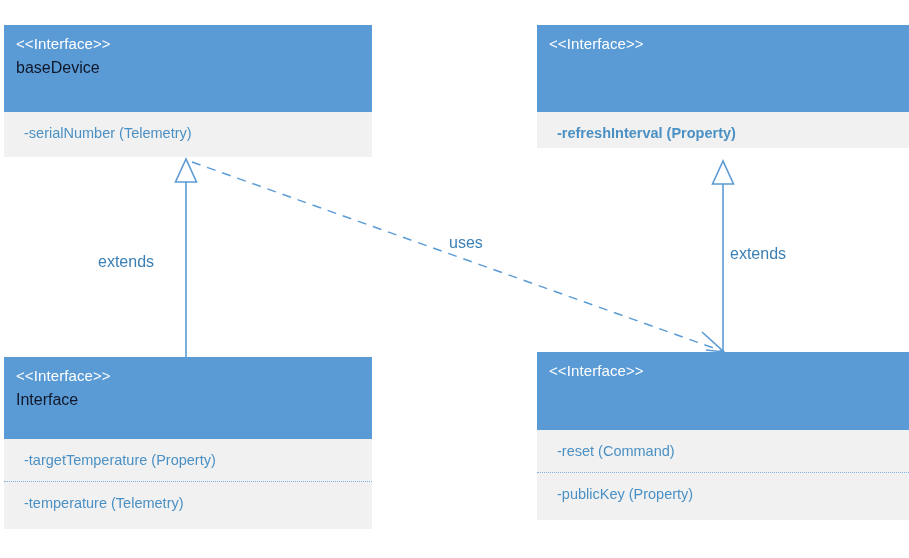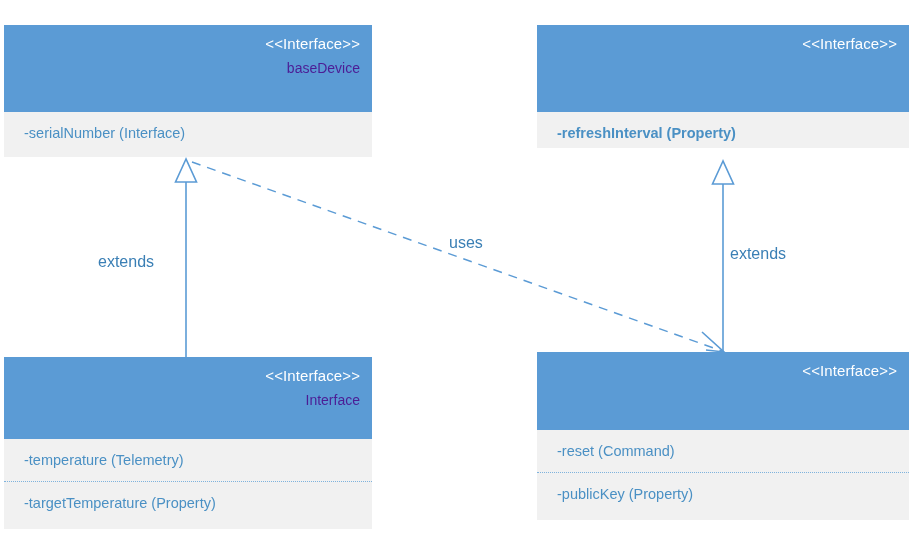--- a/index.html
+++ b/index.html
@@ -23,33 +23,32 @@
   }
   .uml-class {
     position: absolute;
     box-sizing: border-box;
   }
   .uml-header {
     background: #5b9bd5;
     color: #ffffff;
     box-sizing: border-box;
     padding: 9px 12px 19px 12px;
-    text-align: right;
   }
   .stereotype {
     font-size: 15px;
     line-height: 19px;
     color: #ffffff;
     letter-spacing: 0.1px;
     white-space: nowrap;
   }
   .class-name {
-    font-size: 14px;
+    font-size: 16px;
     line-height: 26px;
-    color: #4c1d95;
+    color: #0f172a;
     white-space: nowrap;
     margin-top: 2px;
   }
   .uml-body {
     background: #f1f1f1;
     box-sizing: border-box;
   }
   .member {
     font-size: 14.5px;
     line-height: 19px;
@@ -100,41 +99,41 @@
       <polyline points="702,332 724,352 706,350" fill="none" stroke="#5b9bd5" stroke-width="1.6"></polyline>
     </g>
   </svg>
 
   <div class="uml-class" style="left:4px; top:25px; width:368px;">
     <div class="uml-header" style="height:87px;">
       <div class="stereotype">&lt;&lt;Interface&gt;&gt;</div>
       <div class="class-name">baseDevice</div>
     </div>
     <div class="uml-body" style="height:45px;">
-      <div class="member">-serialNumber (Interface)</div>
+      <div class="member">-serialNumber (Telemetry)</div>
     </div>
   </div>
 
   <div class="uml-class" style="left:537px; top:25px; width:372px;">
     <div class="uml-header" style="height:87px;">
       <div class="stereotype">&lt;&lt;Interface&gt;&gt;</div>
     </div>
     <div class="uml-body" style="height:36px;font-weight:bold;">
       <div class="member">-refreshInterval (Property)</div>
     </div>
   </div>
 
   <div class="uml-class" style="left:4px; top:357px; width:368px;">
     <div class="uml-header" style="height:82px;">
       <div class="stereotype">&lt;&lt;Interface&gt;&gt;</div>
       <div class="class-name">Interface</div>
     </div>
     <div class="uml-body" style="height:90px;">
+      <div class="member">-targetTemperature (Property)</div>
       <div class="member">-temperature (Telemetry)</div>
-      <div class="member">-targetTemperature (Property)</div>
     </div>
   </div>
 
   <div class="uml-class" style="left:537px; top:352px; width:372px;">
     <div class="uml-header" style="height:78px;">
       <div class="stereotype">&lt;&lt;Interface&gt;&gt;</div>
     </div>
     <div class="uml-body" style="height:90px;">
       <div class="member">-reset (Command)</div>
       <div class="member">-publicKey (Property)</div>

